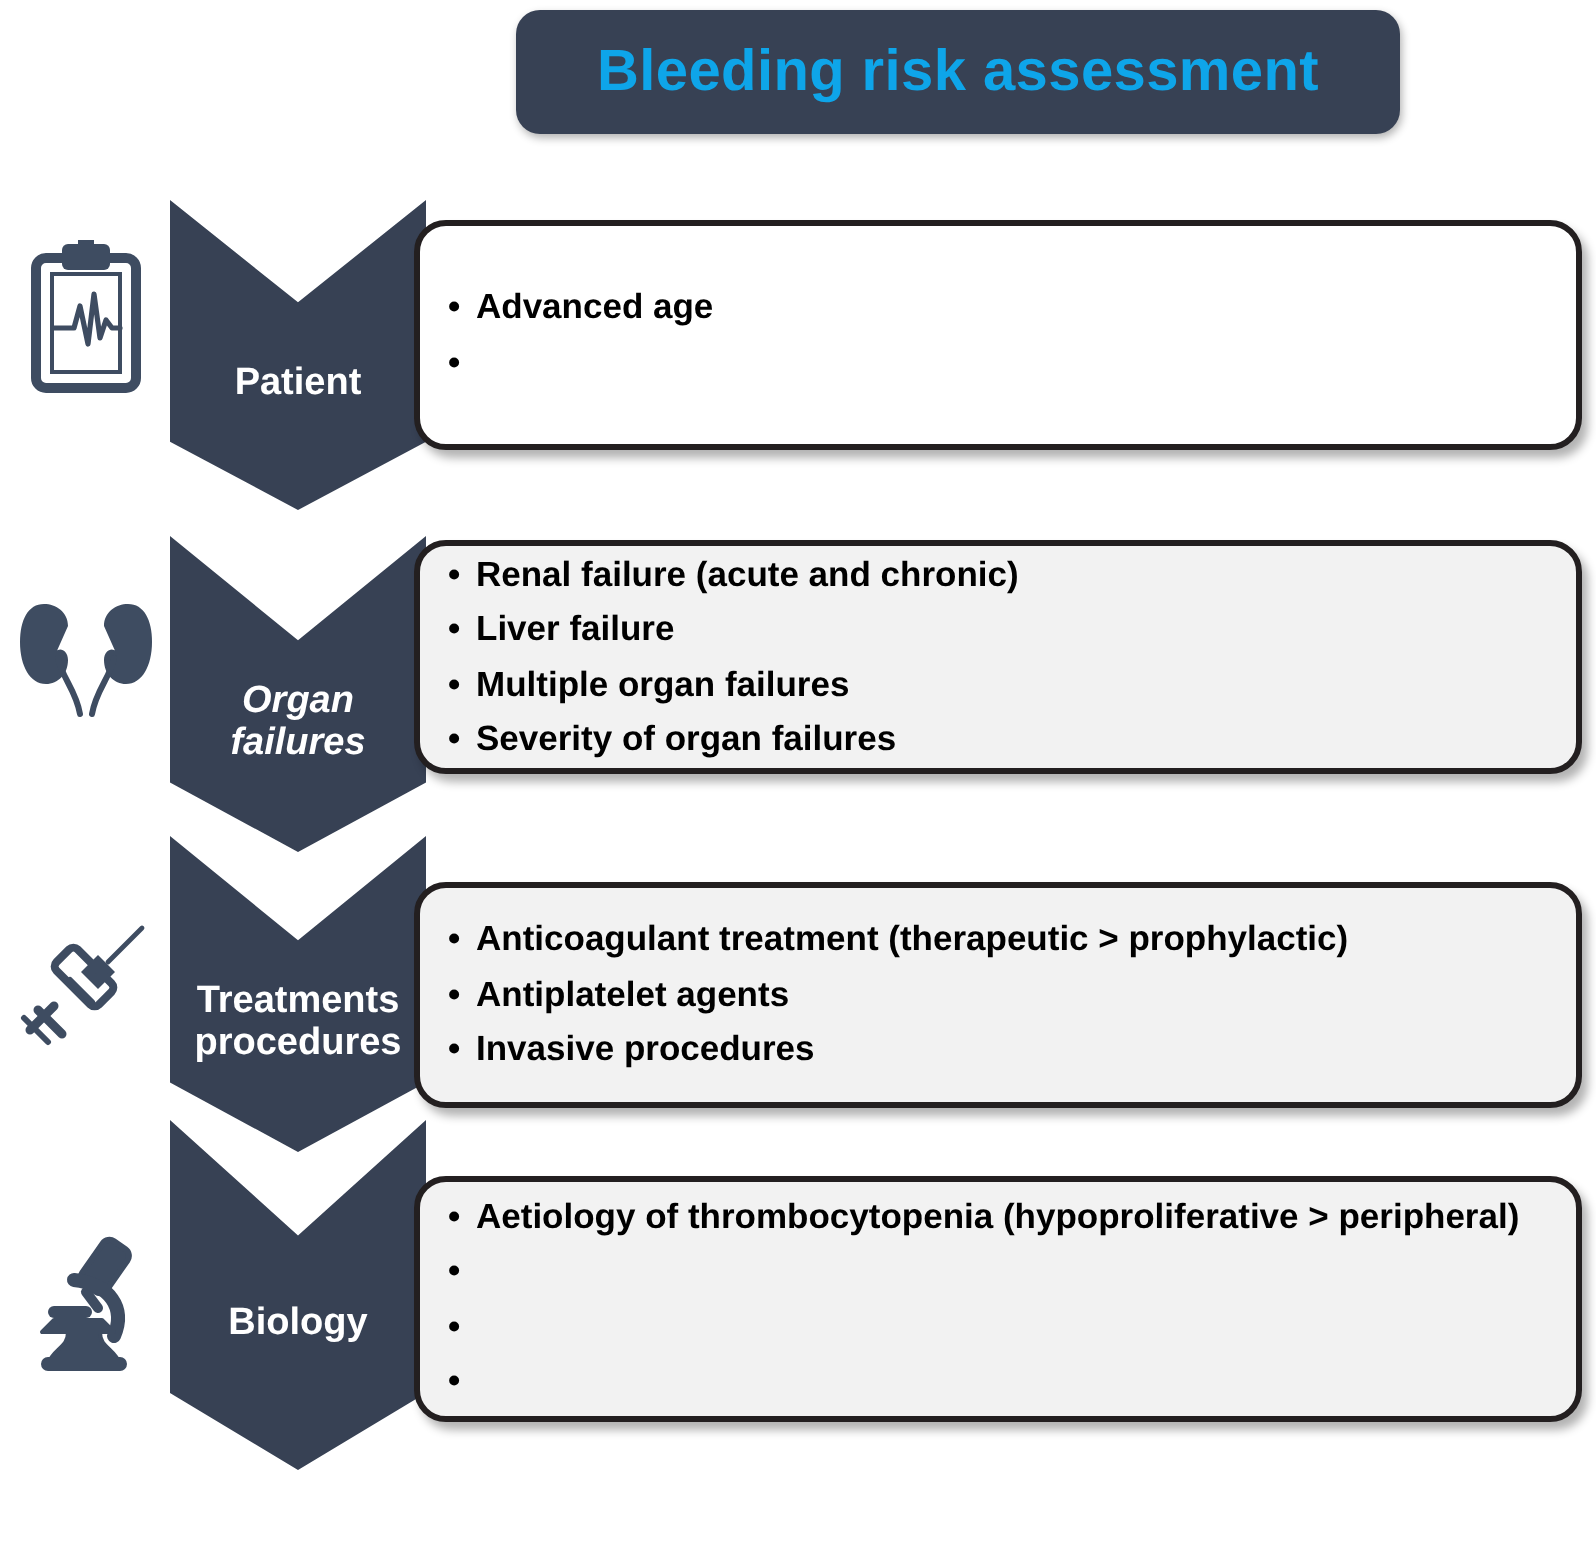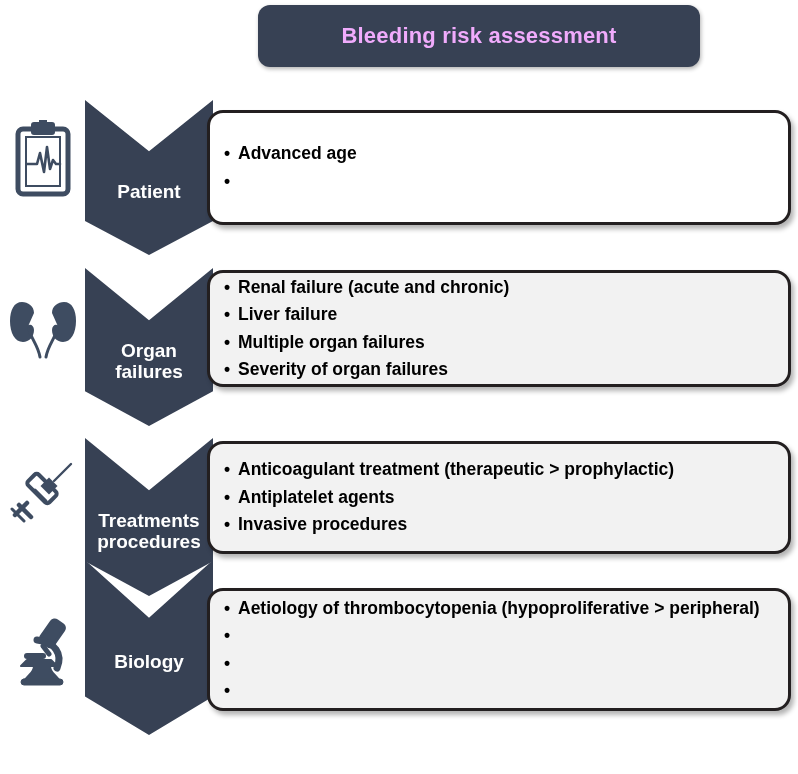--- a/index.html
+++ b/index.html
@@ -26,22 +26,22 @@
     width: 442px;
     height: 62px;
     background: #374154;
     border-radius: 12px;
     display: flex;
     align-items: center;
     justify-content: center;
     box-shadow: 1px 2px 4px rgba(0,0,0,0.30);
   }
   #title-banner .title-text {
-    color: #f0abfc;
-    font-size: 22px;
+    color: #0ea5e9;
+    font-size: 29px;
     font-weight: bold;
     letter-spacing: 0.2px;
     white-space: nowrap;
   }
 
   
   .row {
     position: absolute;
     left: 0;
     width: 798px;
@@ -158,21 +158,21 @@
 
     <div class="icon-cell" style="top:290px; height:80px;">
       <svg width="70" height="70" viewBox="0 0 70 70">
         <path d="M26 18 C26 11, 20 7, 14 7 C6 7, 2 15, 2 26 C2 38, 7 47, 15 47 C21 47, 26 42, 26 35 C26 31, 23 29, 21 30 C18 31, 17 34, 18 36" fill="#3e4c61"></path>
         <path d="M44 18 C44 11, 50 7, 56 7 C64 7, 68 15, 68 26 C68 38, 63 47, 55 47 C49 47, 44 42, 44 35 C44 31, 47 29, 49 30 C52 31, 53 34, 52 36" fill="#3e4c61"></path>
         <path d="M21 34 C23 44, 30 50, 32 62" fill="none" stroke="#3e4c61" stroke-width="3" stroke-linecap="round"></path>
         <path d="M49 34 C47 44, 40 50, 38 62" fill="none" stroke="#3e4c61" stroke-width="3" stroke-linecap="round"></path>
       </svg>
     </div>
 
-    <div class="chevron" style="top:268px; height:158px;">
+    <div class="chevron" style="top:268px; height:158px;font-style:italic;">
       <div class="chevron-label"><span>Organ</span><br><span>failures</span></div>
     </div>
 
     <div class="content-box grey" style="top:270px; height:117px;">
       <div class="bullet-line">
         <span class="bullet-dot">•</span>
         <span>Renal failure (acute and chronic)</span>
       </div>
       <div class="bullet-line">
         <span class="bullet-dot">•</span>
@@ -198,21 +198,21 @@
           <rect x="36" y="21" width="12" height="12" transform="rotate(45 42 27)" fill="#3e4c61" stroke="none"></rect>
           <rect x="20" y="22" width="30" height="15" rx="3" ry="3" transform="rotate(45 35 29.5)" fill="none" stroke-width="4"></rect>
           <line x1="28" y1="31" x2="39" y2="42" stroke-width="3"></line>
           <line x1="12" y1="46" x2="24" y2="58" stroke-width="4.5"></line>
           <line x1="8" y1="56" x2="20" y2="44" stroke-width="4.5"></line>
           <line x1="5" y1="50" x2="17" y2="62" stroke-width="3"></line>
         </g>
       </svg>
     </div>
 
-    <div class="chevron" style="top:438px; height:158px;">
+    <div class="chevron" style="top:418px; height:158px;">
       <div class="chevron-label"><span>Treatments</span><br><span>procedures</span></div>
     </div>
 
     <div class="content-box grey" style="top:441px; height:113px;">
       <div class="bullet-line">
         <span class="bullet-dot">•</span>
         <span>Anticoagulant treatment (therapeutic &gt; prophylactic)</span>
       </div>
       <div class="bullet-line">
         <span class="bullet-dot">•</span>

